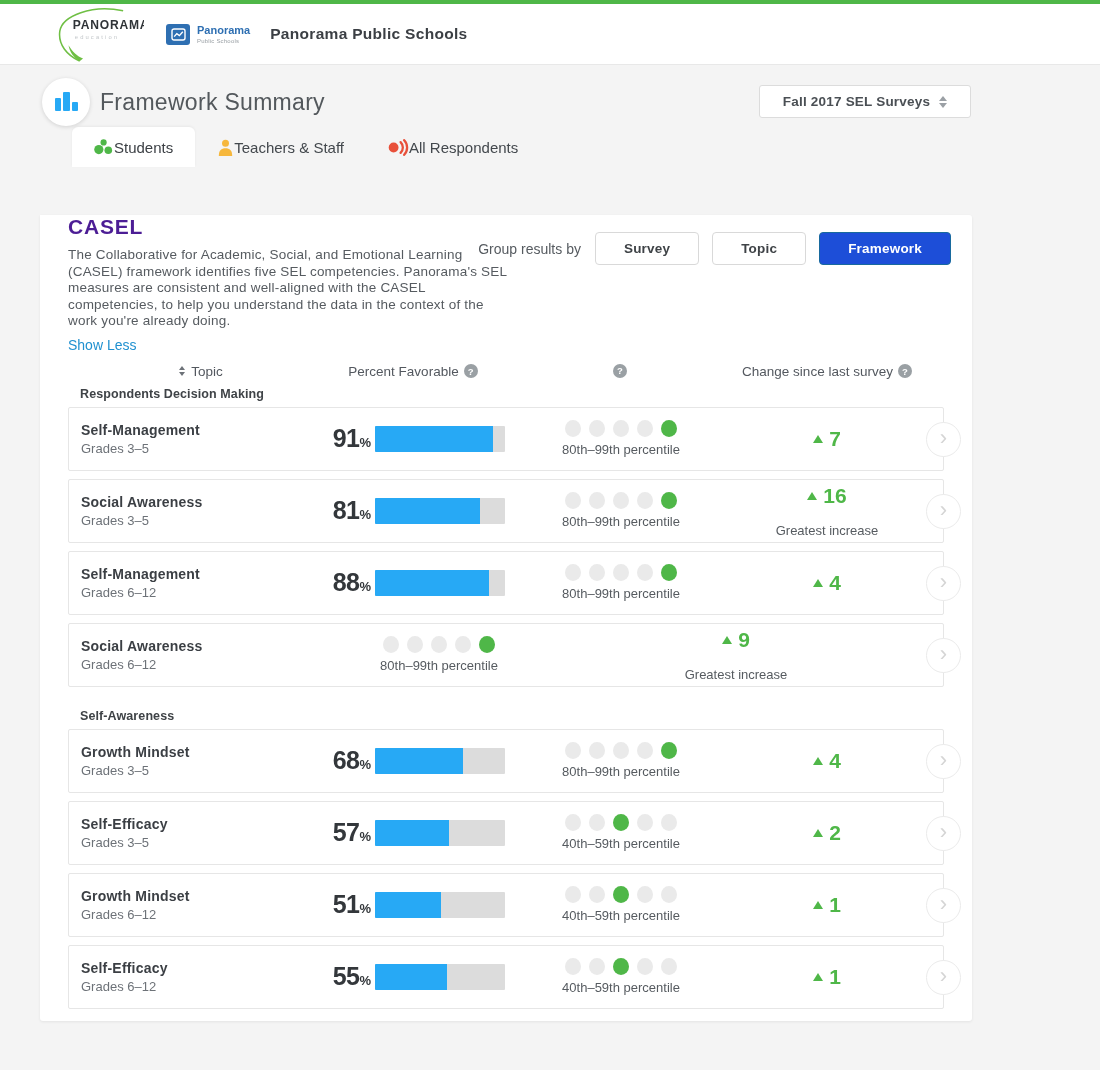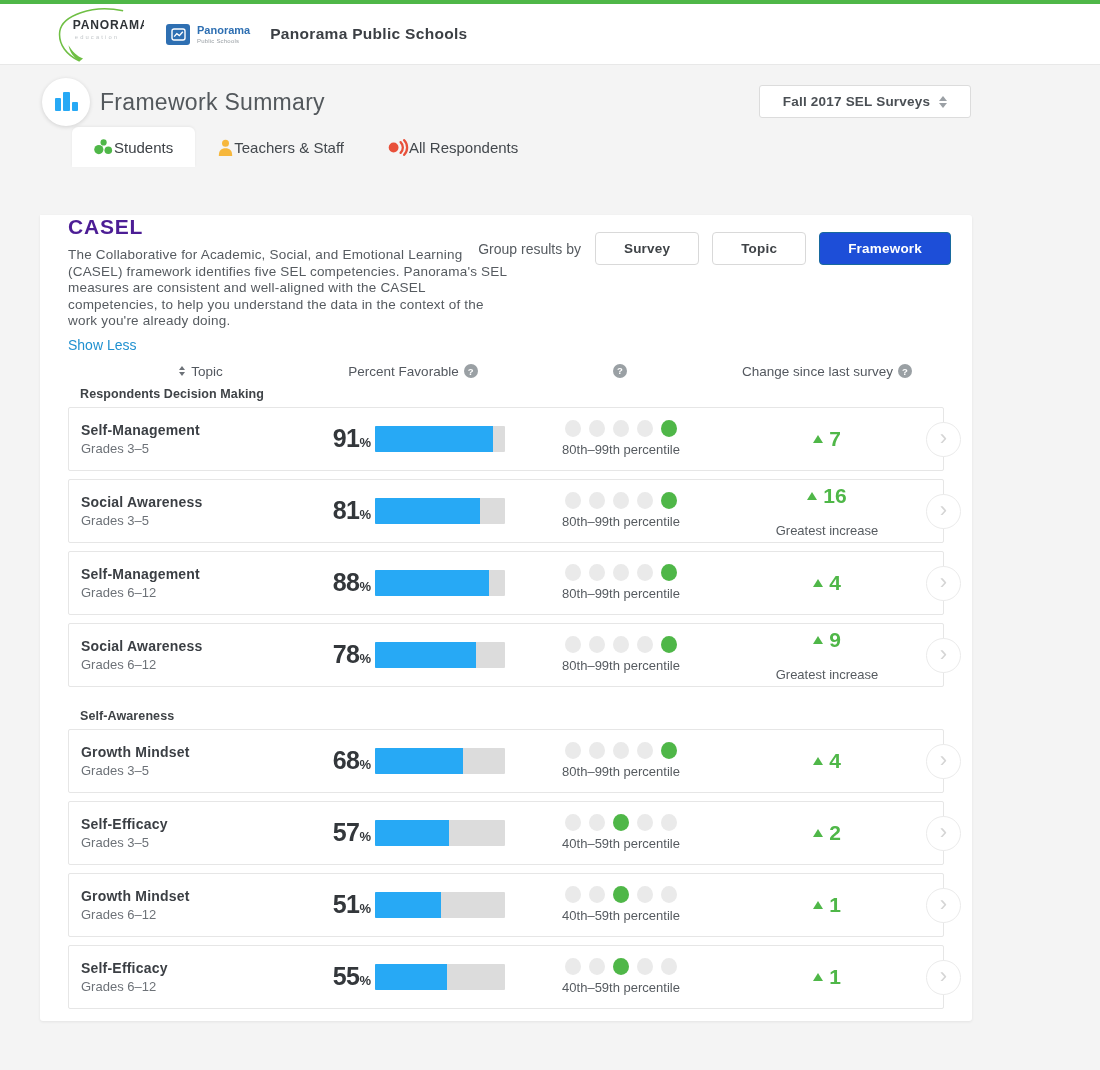--- a/index.html
+++ b/index.html
@@ -316,28 +316,20 @@
     <div class="chevron-btn">
       <span class="chev">›</span>
     </div>
   </div>
 
   <div class="row-card">
     <div class="cell-topic rowc">
       <div class="topic-name">Social Awareness</div>
       <div class="topic-grades">Grades 6–12</div>
     </div>
-    <div class="cell-percent rowc">
-      <div class="pct-wrap">
-        <span class="pct-num">78</span><span class="pct-sign">%</span>
-      </div>
-      <div class="bar-track">
-        <div class="bar-fill" style="width: 78%;"></div>
-      </div>
-    </div>
     <div class="cell-dots rowc">
       <div class="dots">
                   <span class="dot"></span>
                   <span class="dot"></span>
                   <span class="dot"></span>
                   <span class="dot"></span>
                   <span class="dot active"></span>
                 </div>
       <div class="dots-label">80th–99th percentile</div>
     </div>

